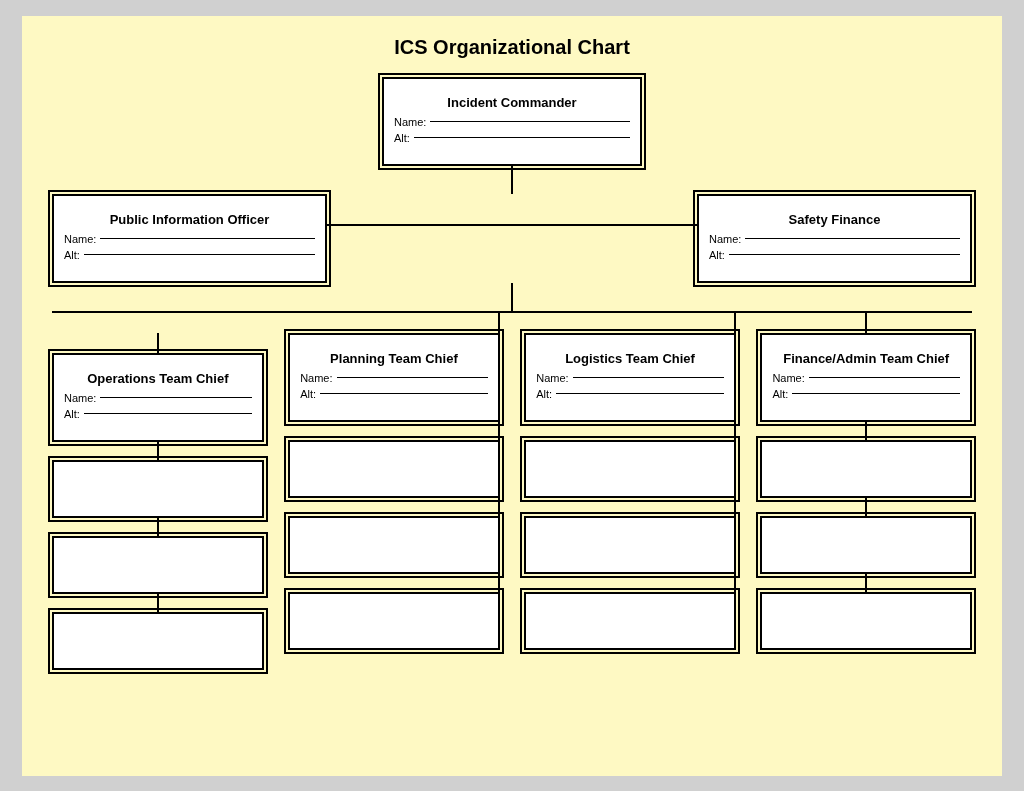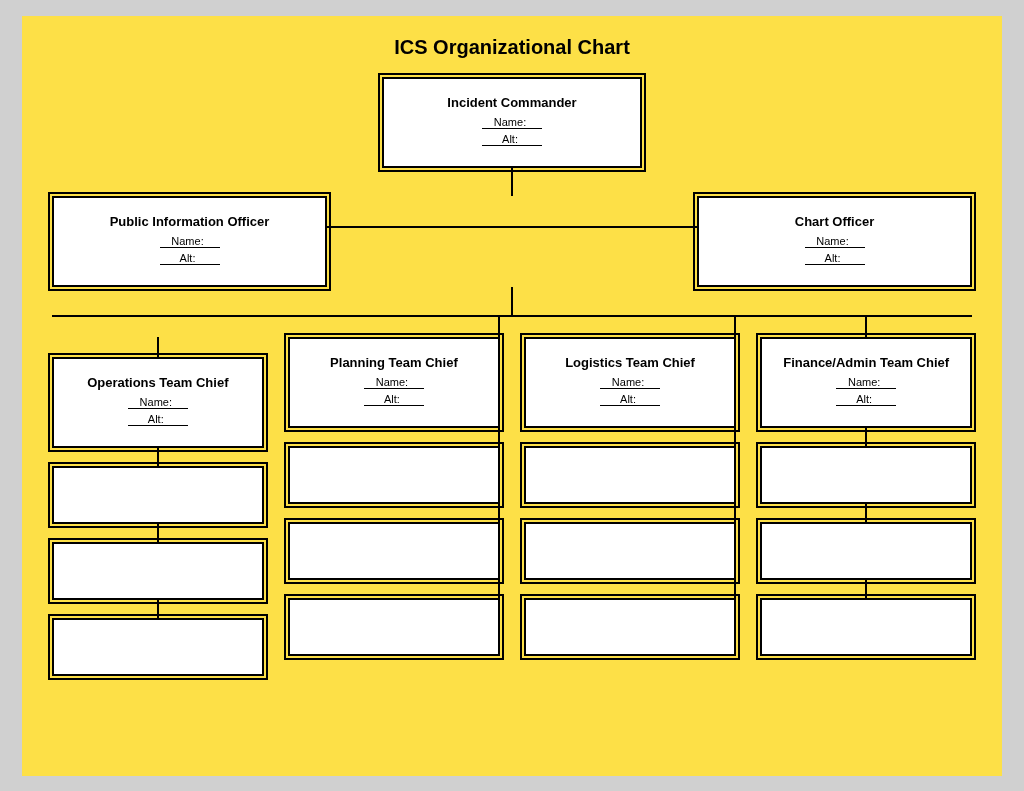--- a/index.html
+++ b/index.html
@@ -5,21 +5,21 @@
     * { box-sizing: border-box; margin: 0; padding: 0; }
     body {
       background: #d0d0d0;
       display: flex;
       justify-content: center;
       align-items: center;
       min-height: 100vh;
       font-family: Arial, sans-serif;
     }
     .page {
-      background: #fde047;
+      background: #fef9c3;
       width: 980px;
       min-height: 760px;
       padding: 20px 30px 30px;
       position: relative;
     }
     .page-title {
       text-align: center;
       font-size: 20px;
       font-weight: bold;
       margin-bottom: 18px;
@@ -36,21 +36,20 @@
     .box-title {
       font-weight: bold;
       font-size: 13px;
       margin-bottom: 6px;
     }
     .box-field {
       font-size: 11px;
       margin-bottom: 4px;
       display: flex;
       align-items: center;
-      flex-direction: column;
     }
     .box-field-label {
       margin-right: 4px;
       white-space: nowrap;
     }
     .box-field-line {
       border-bottom: 1px solid black;
       flex: 1;
       min-width: 60px;
     }
@@ -116,21 +115,21 @@
           </div>
         </div>
       </div>
 
       <div style="flex:1; display:flex; flex-direction:column; align-items:center;">
         <div style="width:100%; height:2px; background:black; margin-top:30px;"></div>
       </div>
 
       <div style="width:275px; display:flex; flex-direction:column; align-items:center;">
         <div class="box" style="width:100%;">
-          <div class="box-title center">Chart Officer</div>
+          <div class="box-title center">Safety Finance</div>
           <div class="box-field">
             <span class="box-field-label">Name:</span>
             <span class="box-field-line"></span>
           </div>
           <div class="box-field">
             <span class="box-field-label">Alt:</span>
             <span class="box-field-line"></span>
           </div>
         </div>
       </div>

